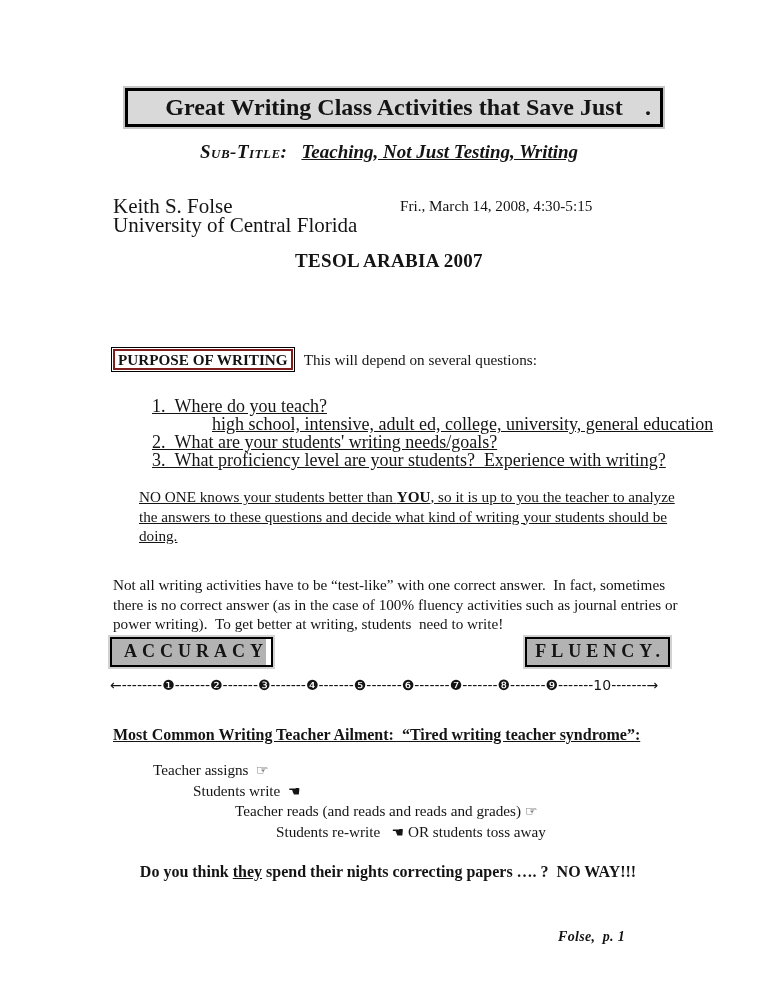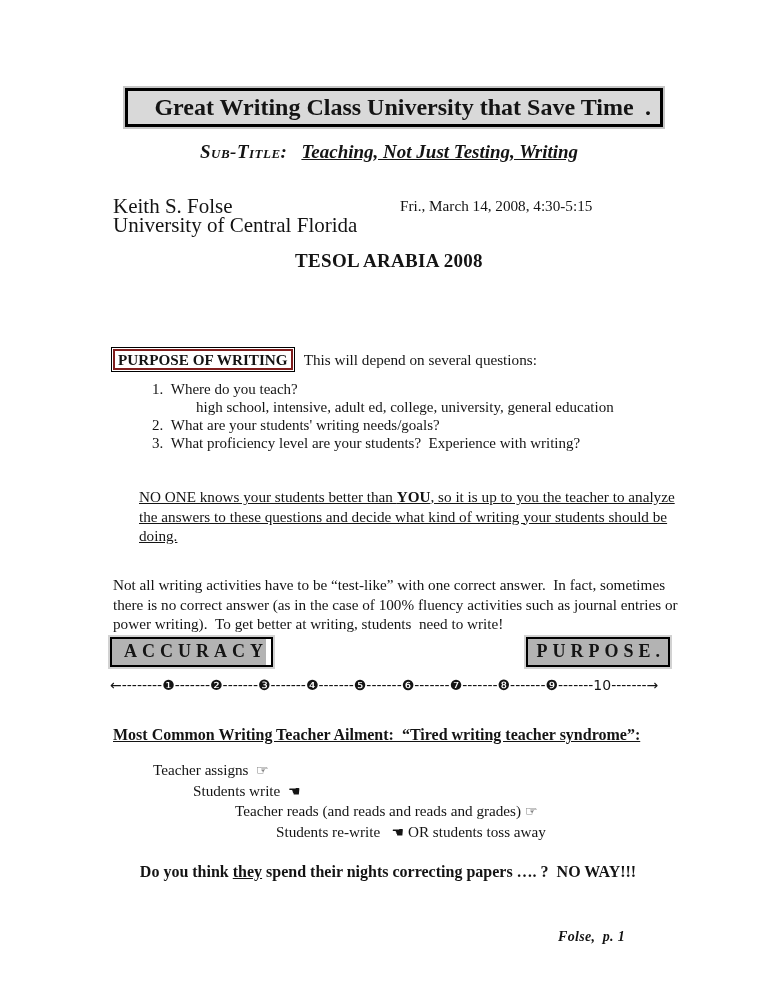--- a/index.html
+++ b/index.html
@@ -23,22 +23,22 @@
   
   .author-left{position:absolute;left:113px;top:197px;font-size:21px;line-height:18.5px;}
   .author-right{position:absolute;left:400px;top:197px;font-size:15.2px;line-height:18.5px;}
   .email{font-weight:bold;text-decoration:underline;}
   .conference{position:absolute;left:113px;top:250px;width:552px;text-align:center;
     font-weight:bold;font-size:19px;letter-spacing:.3px;}
   
   .purpose-line{position:absolute;left:113px;top:351px;font-size:15.2px;}
   .purpose-box{font-weight:bold;border:2px solid #7f1d1d;outline:1px solid #000;outline-offset:1px;
     padding:0 3px;margin-right:11px;}
-  .q-list{position:absolute;left:152px;top:380px;font-size:15px;line-height:18px;}
-  .q-sub{margin-left:44px;text-align:center;}
+  .q-list{position:absolute;left:152px;top:397px;font-size:18px;line-height:18px;text-decoration:underline;}
+  .q-sub{margin-left:60px;text-align:center;}
   
   .no-one{position:absolute;left:113px;top:487px;width:556px;font-size:15.2px;
     line-height:19.5px;text-decoration:underline;margin-left:26px;}
   .b{font-weight:bold;}
   
   .flu-para{position:absolute;left:113px;top:575px;width:566px;font-size:15.2px;line-height:19.5px;}
   
   .af-row{position:absolute;left:110px;top:637px;width:560px;display:flex;justify-content:space-between;}
   .af-box{background:#b3b3b3;border:2px solid #000;font-weight:bold;font-size:18px;
     letter-spacing:5px;padding:1px 3px 2px 8px;line-height:23px;
@@ -61,59 +61,59 @@
   
   .footer{position:absolute;left:113px;top:929px;width:512px;text-align:right;
     font-weight:bold;font-style:italic;font-size:14px;letter-spacing:.3px;}
 </style>
 </head>
 <body>
 
 <div class="page">
 
   <div class="title-box">
-    <span>Great Writing Class University that Save Time</span>
+    <span>Great Writing Class Activities that Save Just</span>
     <span class="title-period">.</span>
   </div>
 
   <div class="subtitle">
     <span class="sub-label">Sub-Title:</span><span class="sub-text">Teaching, Not Just Testing, Writing</span>
   </div>
 
   <div class="author-left">
     <div>Keith S. Folse</div>
     <div>University of Central Florida</div>
   </div>
 
   <div class="author-right">
     <div>Fri., March 14, 2008, 4:30-5:15</div>
   </div>
 
-  <div class="conference">TESOL ARABIA 2008</div>
+  <div class="conference">TESOL ARABIA 2007</div>
 
   <div class="purpose-line">
     <span class="purpose-box">PURPOSE OF WRITING</span><span>This will depend on several questions:</span>
   </div>
 
   <div class="q-list">
     <div class="q">1. &nbsp;Where do you teach?</div>
     <div class="q q-sub">high school, intensive, adult ed, college, university, general education</div>
     <div class="q">2. &nbsp;What are your students' writing needs/goals?</div>
     <div class="q">3. &nbsp;What proficiency level are your students? &nbsp;Experience with writing?</div>
   </div>
 
   <div class="no-one">
     <span>NO ONE knows your students better than </span><span class="b">YOU</span><span>, so it is up to you the teacher to analyze the answers to these questions and decide what kind of writing your students should be doing.</span>
   </div>
 
   <div class="flu-para">Not all writing activities have to be “test-like” with one correct answer. &nbsp;In fact, sometimes there is no correct answer (as in the case of 100% fluency activities such as journal entries or power writing). &nbsp;To get better at writing, students &nbsp;need to write!</div>
 
   <div class="af-row">
     <span class="af-box acc">ACCURACY</span>
-    <span class="af-box flu">PURPOSE.</span>
+    <span class="af-box flu">FLUENCY.</span>
   </div>
 
   <div class="scale">
     <span>←</span><span>--------❶-------❷-------❸-------❹-------❺-------❻-------❼-------❽-------❾-------10-------</span><span>→</span>
   </div>
 
   <div class="ailment-heading">Most Common Writing Teacher Ailment: &nbsp;“Tired writing teacher syndrome”:</div>
 
   <div class="steps">
     <div class="st s1">

